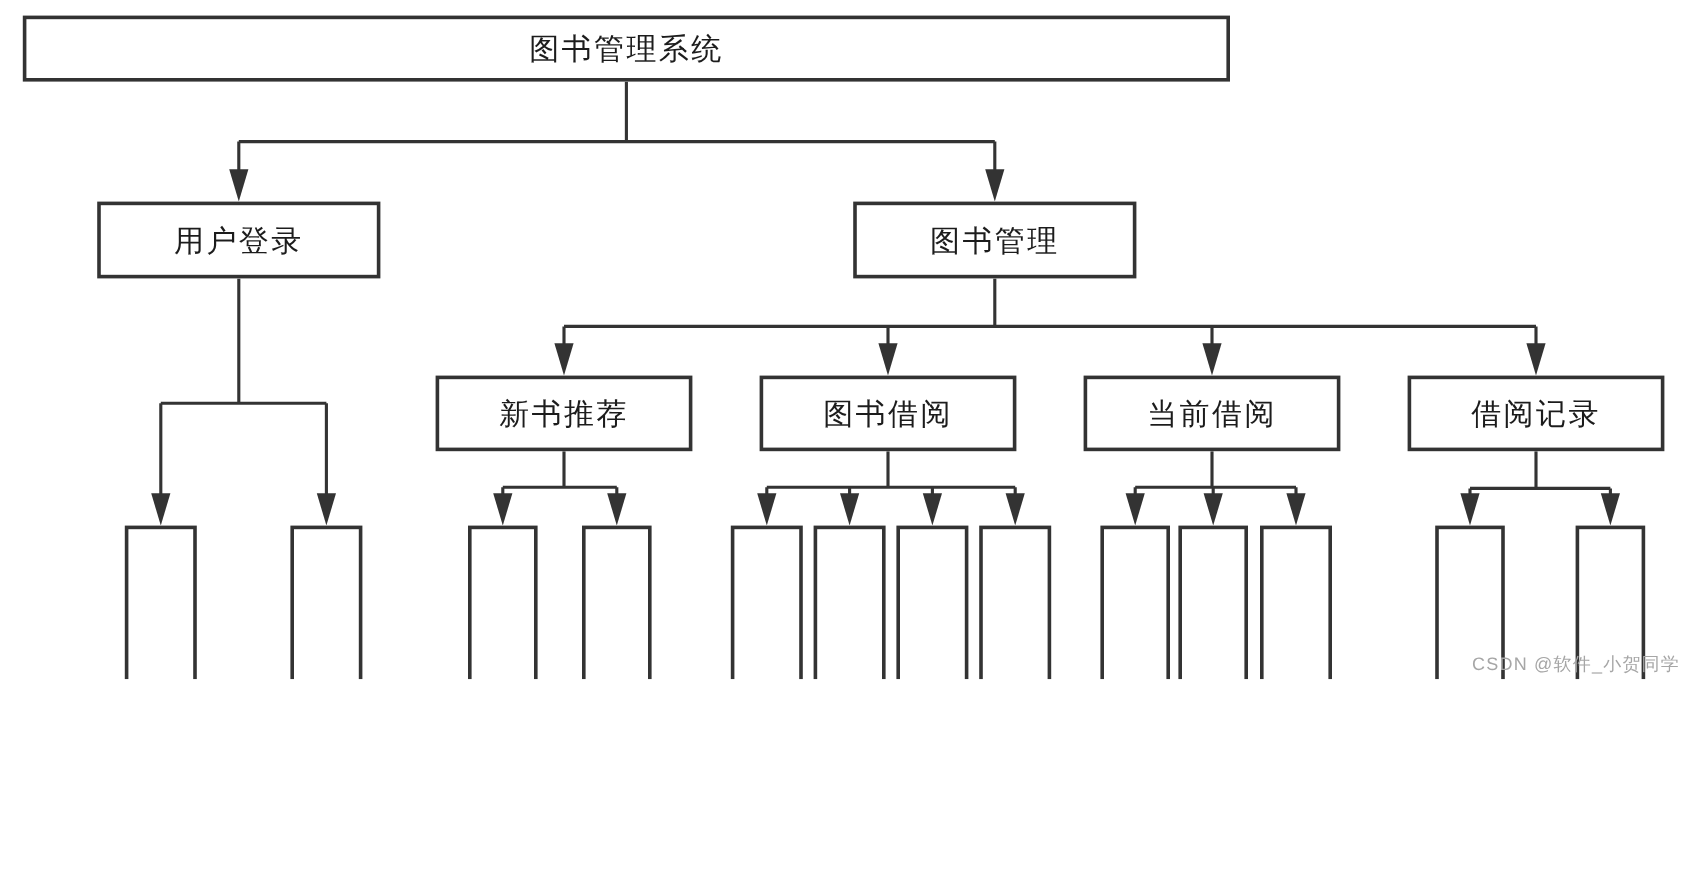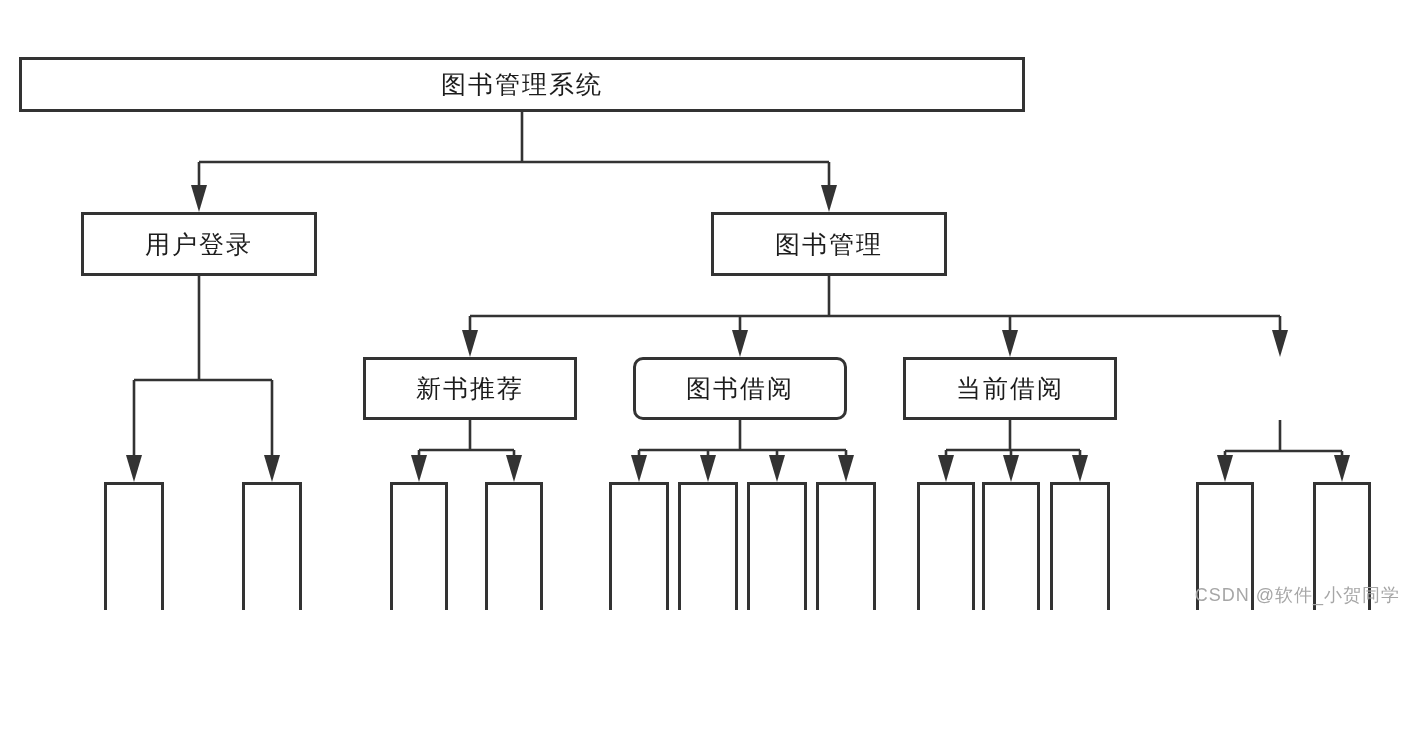--- a/index.html
+++ b/index.html
@@ -5,21 +5,21 @@
   :root{
     --line:#333333;
     --text:#1c1c1c;
     --bg:#ffffff;
     --watermark:#a6a6a6;
   }
   *{margin:0;padding:0;box-sizing:border-box;}
   html,body{background:var(--bg);}
   body{font-family:"Liberation Sans","DejaVu Sans",sans-serif;color:var(--text);}
   .stage{
-    position:relative;width:1405px;height:566px;background:var(--bg);overflow:hidden;margin-top:44px;
+    position:relative;width:1405px;height:566px;background:var(--bg);overflow:hidden;
   }
   .wires{position:absolute;left:0;top:0;width:1405px;height:747px;pointer-events:none;}
   .wires path{stroke:var(--line);stroke-width:2.6;fill:none;}
   .wires polygon{fill:var(--line);stroke:none;}
   .node{
     position:absolute;background:#fff;border:3px solid var(--line);
     display:flex;align-items:center;justify-content:center;
     font-size:25px;letter-spacing:2px;color:var(--text);
     white-space:nowrap;
   }
@@ -29,30 +29,30 @@
   }
   .vnode .vtext{
     writing-mode:vertical-rl;text-orientation:mixed;
     font-size:26px;letter-spacing:5px;line-height:1;color:var(--text);
   }
   
   .n-root{left:19px;top:13px;width:1006px;height:55px;}
   .n-l2a{left:81px;top:168px;width:236px;height:64px;}
   .n-l2b{left:711px;top:168px;width:236px;height:64px;text-align:right;}
   .n-l3{top:313px;width:214px;height:63px;}
-  .n-l3a{left:363px;} .n-l3b{left:633px;border-radius:10px;} .n-l3c{left:903px;align-items:center;} .n-l3d{left:1173px;}
+  .n-l3a{left:363px;} .n-l3b{left:633px;} .n-l3c{left:903px;align-items:center;} .n-l3d{left:1173px;}
   .leaf{top:438px;height:299px;}
   .lf-g1a{left:104px;width:60px;} .lf-g1b{left:242px;width:60px;}
   .lf-g2a{left:390px;width:58px;} .lf-g2b{left:485px;width:58px;}
   .lf-g3a{left:609px;width:60px;} .lf-g3b{left:678px;width:60px;}
   .lf-g3c{left:747px;width:60px;} .lf-g3d{left:816px;width:60px;}
   .lf-g4a{left:917px;width:58px;} .lf-g4b{left:982px;width:58px;} .lf-g4c{left:1050px;width:60px;}
   .lf-g5a{left:1196px;width:58px;} .lf-g5b{left:1313px;width:58px;}
   .watermark{
-    position:absolute;right:5px;bottom:3px;font-size:18px;letter-spacing:1px;
+    position:absolute;right:5px;bottom:3px;font-size:15px;letter-spacing:1px;
     color:var(--watermark);
   }
 </style>
 </head>
 <body>
 
 <div class="stage">
 
   <svg class="wires" viewBox="0 0 1405 747" aria-hidden="true">
 
@@ -117,20 +117,23 @@
 
   <div class="node n-l3 n-l3a">
     <span>新书推荐</span>
   </div>
   <div class="node n-l3 n-l3b">
     <span>图书借阅</span>
   </div>
   <div class="node n-l3 n-l3c">
     <span>当前借阅</span>
   </div>
+  <div class="node n-l3 n-l3d">
+    <span>借阅记录</span>
+  </div>
 
   <div class="vnode leaf lf-g1a">
     <span class="vtext">用户登录</span>
   </div>
   <div class="vnode leaf lf-g1b">
     <span class="vtext">注销登录</span>
   </div>
 
   <div class="vnode leaf lf-g2a">
     <span class="vtext">查询图书</span>

